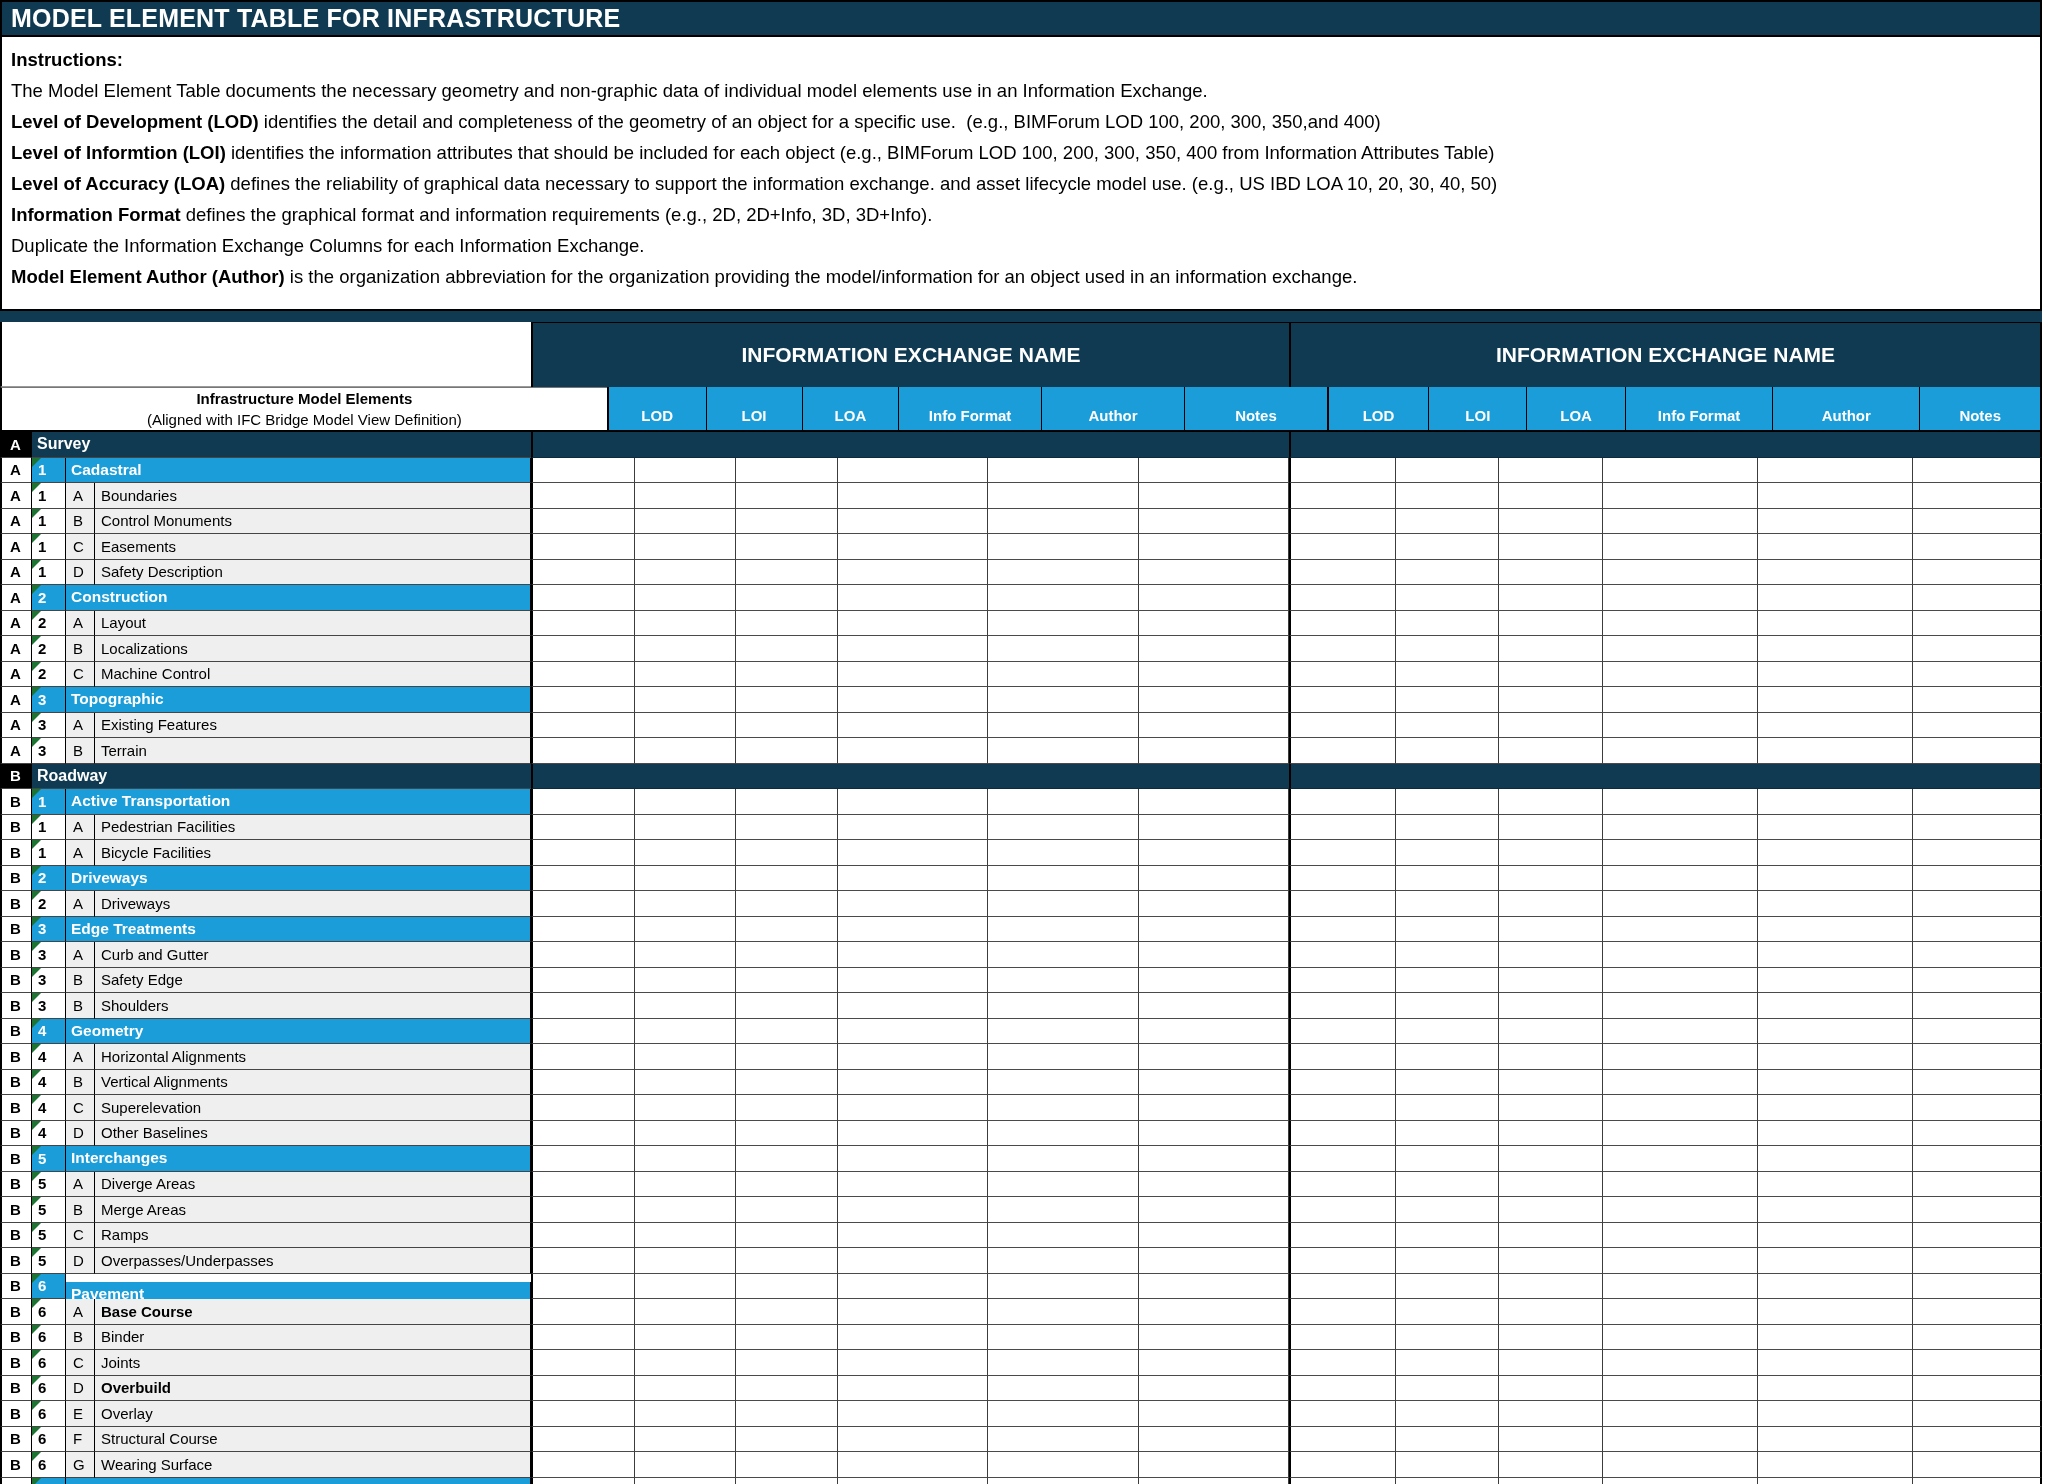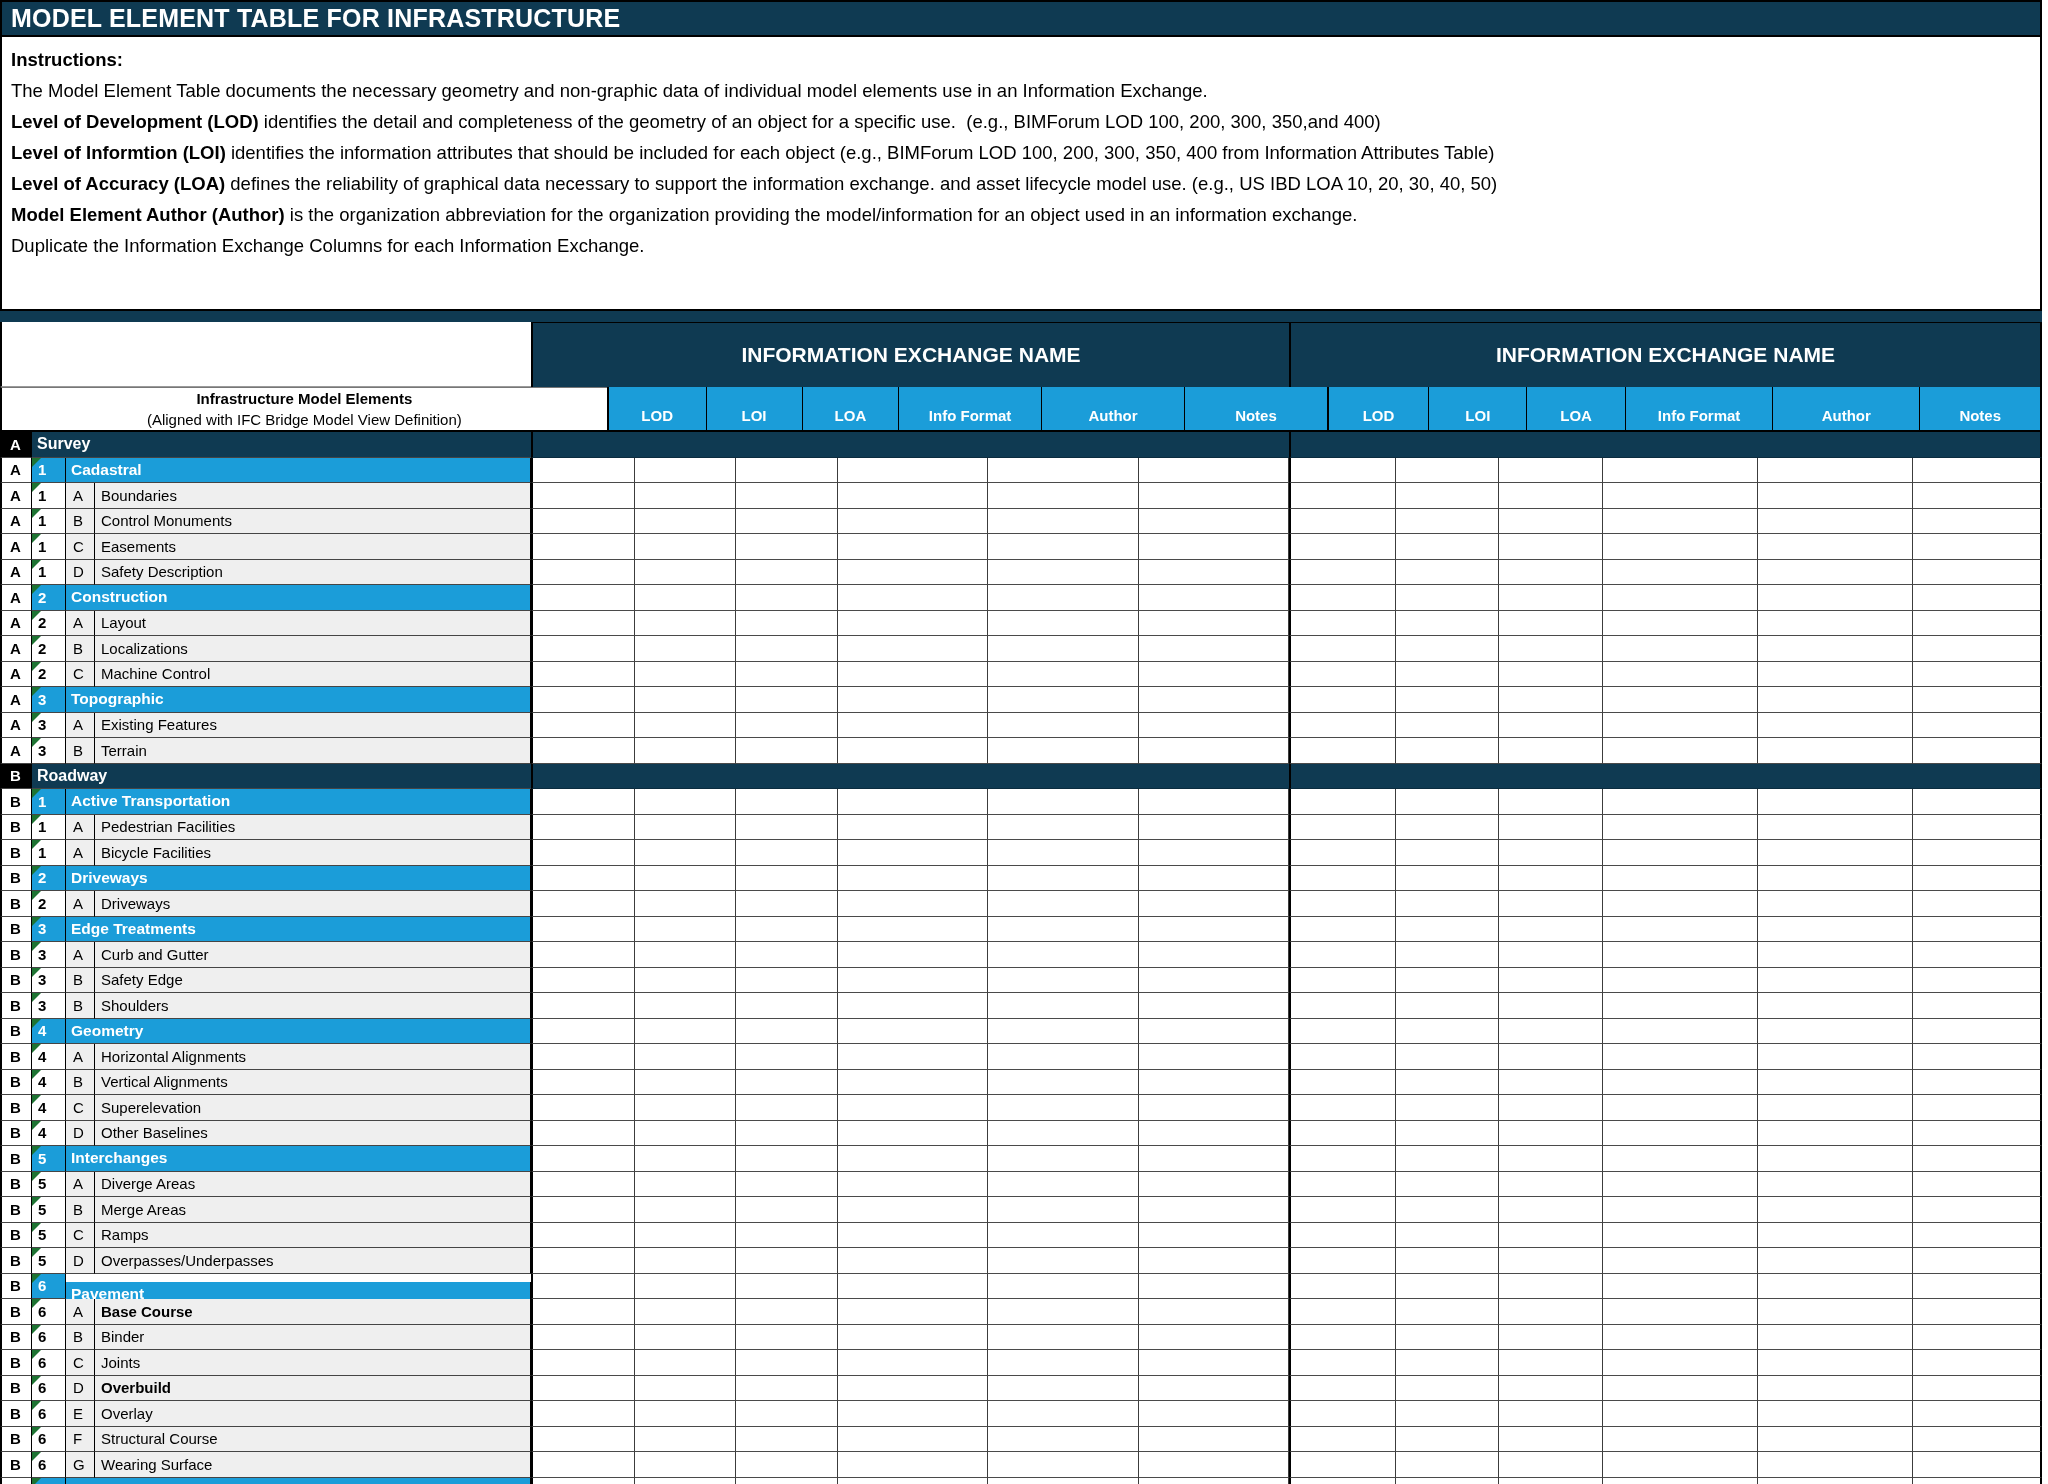--- a/index.html
+++ b/index.html
@@ -70,22 +70,23 @@
   <div class="title-bar">
     <span>MODEL ELEMENT TABLE FOR INFRASTRUCTURE</span>
   </div>
 
   <div class="instructions">
     <div class="iline"><b>Instructions:</b></div>
     <div class="iline"><b></b><span>The Model Element Table documents the necessary geometry and non-graphic data of individual model elements use in an Information Exchange.</span></div>
     <div class="iline"><b>Level of Development (LOD)</b><span> identifies the detail and completeness of the geometry of an object for a specific use.  (e.g., BIMForum LOD 100, 200, 300, 350,and 400)</span></div>
     <div class="iline"><b>Level of Informtion (LOI)</b><span> identifies the information attributes that should be included for each object (e.g., BIMForum LOD 100, 200, 300, 350, 400 from Information Attributes Table)</span></div>
     <div class="iline"><b>Level of Accuracy (LOA)</b><span> defines the reliability of graphical data necessary to support the information exchange. and asset lifecycle model use. (e.g., US IBD LOA 10, 20, 30, 40, 50)</span></div>
+    <div class="iline"><b>Information Format</b><span> defines the graphical format and information requirements (e.g., 2D, 2D+Info, 3D, 3D+Info).</span></div>
+    <div class="iline"><b></b><span>Duplicate the Information Exchange Columns for each Information Exchange.</span></div>
     <div class="iline"><b>Model Element Author (Author)</b><span> is the organization abbreviation for the organization providing the model/information for an object used in an information exchange.</span></div>
-    <div class="iline"><b></b><span>Duplicate the Information Exchange Columns for each Information Exchange.</span></div>
   </div>
 
   <div class="navy-sep"></div>
 
   <div class="hrow hrow1">
     <div class="h1-left"></div>
     <div class="h1-group h1-g1">INFORMATION EXCHANGE NAME</div>
     <div class="h1-group h1-g2">INFORMATION EXCHANGE NAME</div>
   </div>
 

